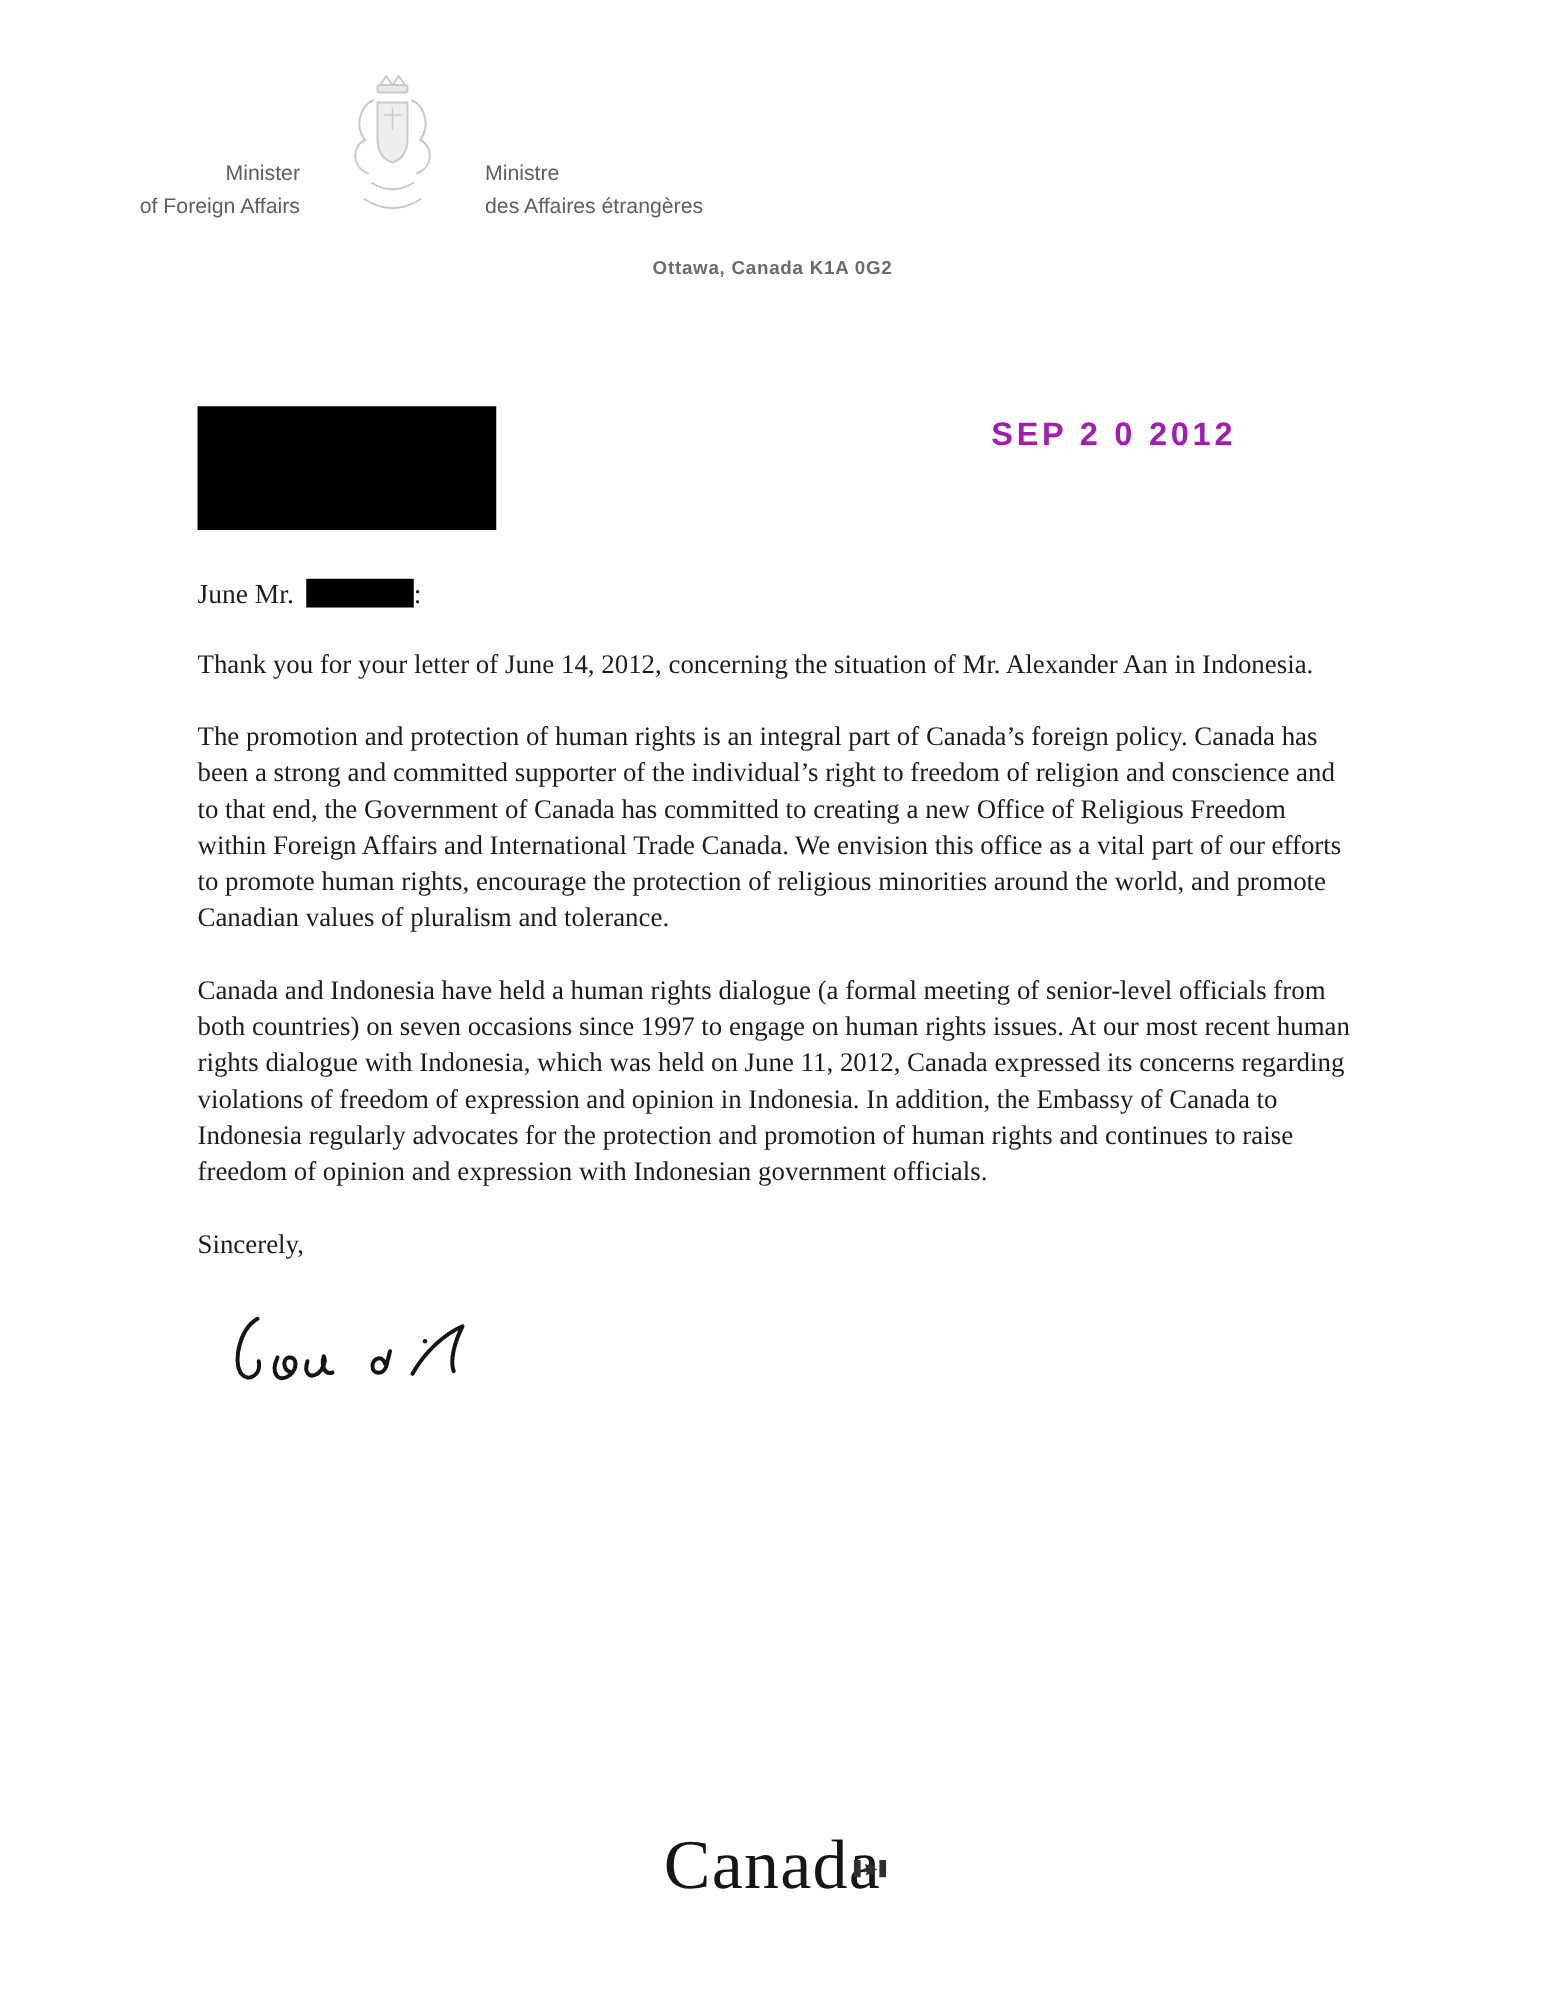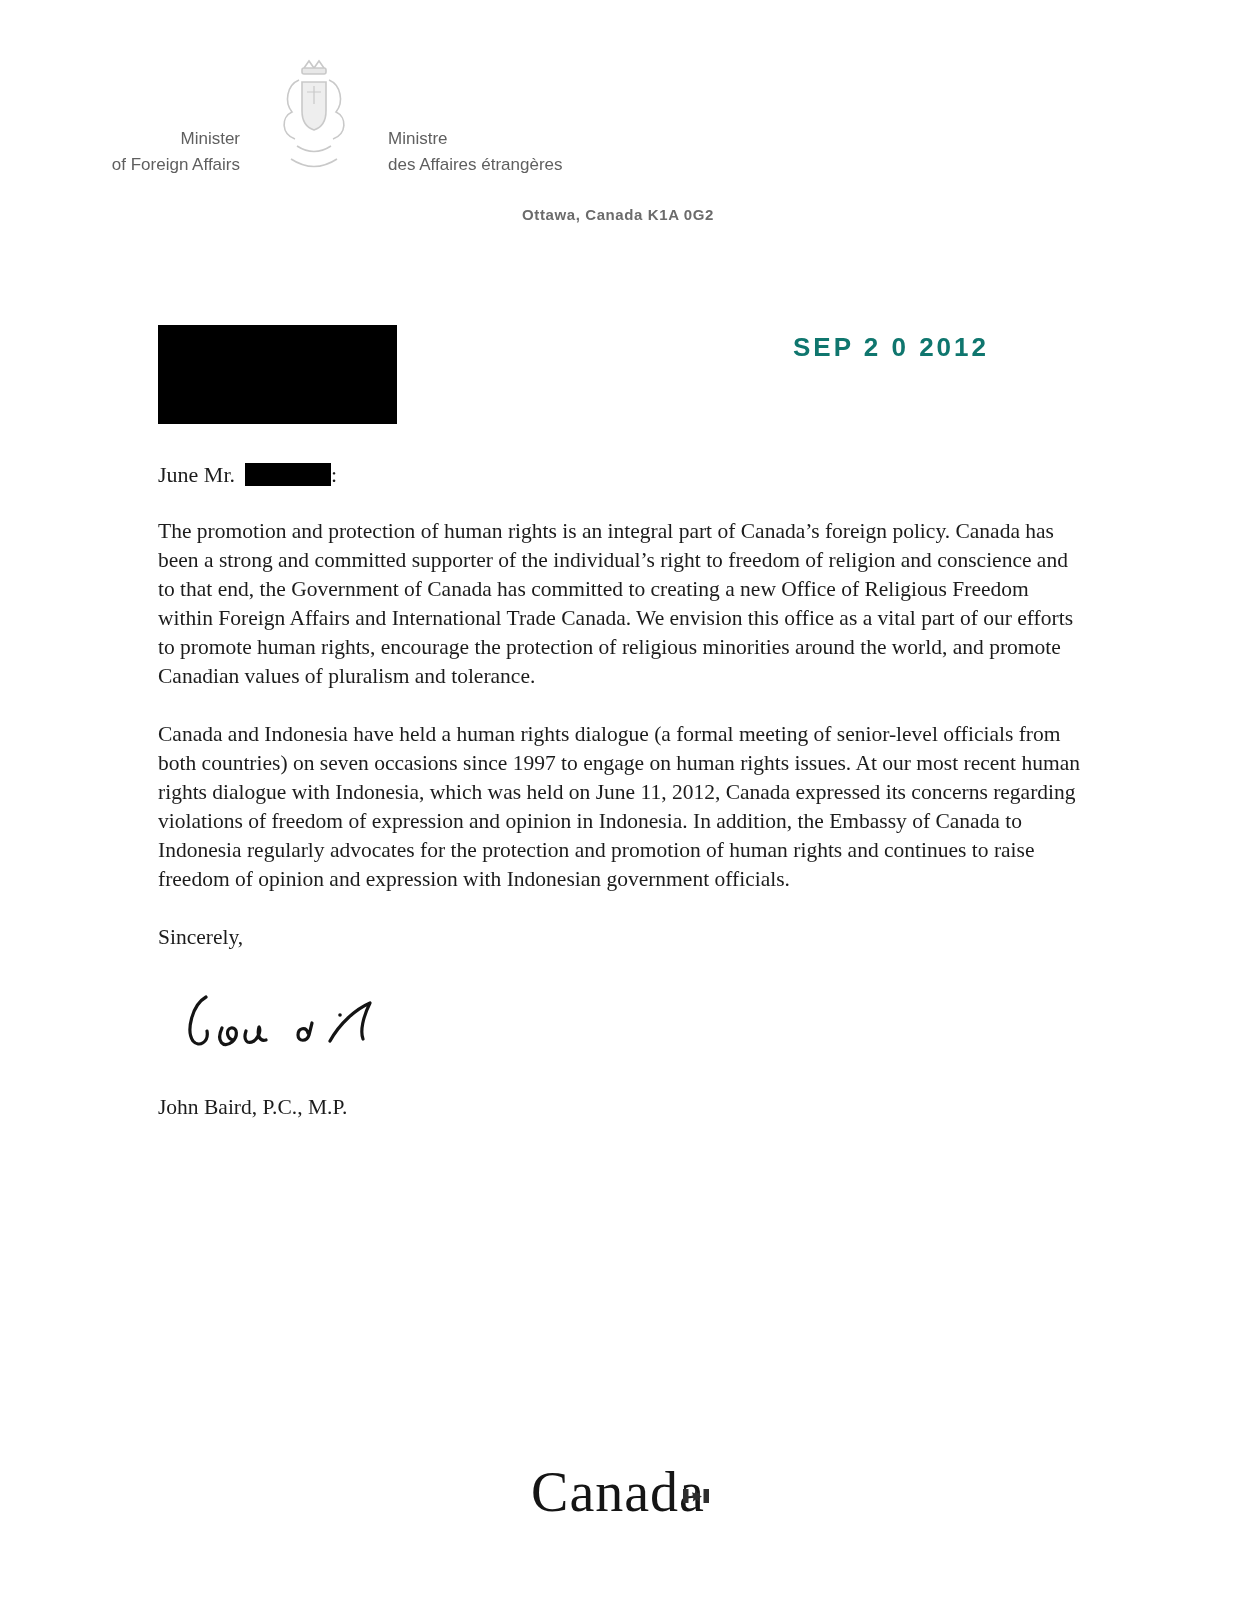--- a/index.html
+++ b/index.html
@@ -36,21 +36,21 @@
     color: #6b6b6b;
     font-weight: bold;
   }
 
   
   .redacted-address { position: absolute; left: 158px; top: 325px; width: 239px; height: 99px; background: #000000; }
   .date-stamp {
     position: absolute; left: 793px; top: 332px;
     font-family: "Liberation Sans", sans-serif;
     font-size: 26px; font-weight: 600;
-    letter-spacing: 3px; color: #0f766e;
+    letter-spacing: 3px; color: #a21caf;
   }
 
   
   .salutation { position: absolute; left: 158px; top: 462px; font-size: 22px; }
   .redacted-name {
     display: inline-block; width: 86px; height: 23px;
     background: #000000; vertical-align: -4px; margin-left: 10px;
   }
 
   
@@ -104,38 +104,38 @@
 
   <div class="redacted-address"></div>
 
   <div class="date-stamp">SEP 2 0 2012</div>
 
   <div class="salutation">
     <span>June Mr.</span><span class="redacted-name"></span><span>:</span>
   </div>
 
   <main class="letter-body">
+    <p>Thank you for your letter of June 14, 2012, concerning the situation of Mr. Alexander Aan in Indonesia.</p>
     <p>The promotion and protection of human rights is an integral part of Canada’s foreign policy. Canada has been a strong and committed supporter of the individual’s right to freedom of religion and conscience and to that end, the Government of Canada has committed to creating a new Office of Religious Freedom within Foreign Affairs and International Trade Canada. We envision this office as a vital part of our efforts to promote human rights, encourage the protection of religious minorities around the world, and promote Canadian values of pluralism and tolerance.</p>
     <p>Canada and Indonesia have held a human rights dialogue (a formal meeting of senior-level officials from both countries) on seven occasions since 1997 to engage on human rights issues. At our most recent human rights dialogue with Indonesia, which was held on June 11, 2012, Canada expressed its concerns regarding violations of freedom of expression and opinion in Indonesia. In addition, the Embassy of Canada to Indonesia regularly advocates for the protection and promotion of human rights and continues to raise freedom of opinion and expression with Indonesian government officials.</p>
     <p class="closing">Sincerely,</p>
 
     <div class="signature-block">
       <svg width="225" height="82" viewBox="0 0 225 82" xmlns="http://www.w3.org/2000/svg">
         <g stroke="#141414" stroke-width="3.2" fill="none" stroke-linecap="round" stroke-linejoin="round">
           <path d="M26 16 C 12 24, 6 50, 13 60 C 19 67, 29 61, 27 50"></path>
           <path d="M42 47 C 36 60, 43 68, 52 61 C 58 56, 58 46, 51 47 C 46 48, 46 57, 53 59"></path>
           <path d="M66 50 C 63 59, 67 64, 74 60 C 79 56, 81 49, 79 46 C 77 53, 79 61, 86 59"></path>
           <path d="M128 52 C 126 45, 118 47, 118 54 C 118 61, 127 61, 129 54 L 132 42"></path>
           <path d="M150 60 C 160 42, 176 28, 190 22 C 183 36, 180 50, 183 58"></path>
           <circle cx="160" cy="34" r="1.8" fill="#141414" stroke="none"></circle>
         </g>
       </svg>
     </div>
 
-    <div class="signer">John Baird, P.C., M.P.</div>
   </main>
 
   <footer class="wordmark">
     <span class="wordmark-inner">
       <span>Canada</span>
       <span class="wordmark-flag">
         <svg width="26" height="14" viewBox="0 0 26 14" xmlns="http://www.w3.org/2000/svg">
           <rect x="0" y="0" width="5.5" height="14" fill="#2e2e2e"></rect>
           <rect x="20.5" y="0" width="5.5" height="14" fill="#2e2e2e"></rect>
           <polygon fill="#2e2e2e" points="13,1 14.4,4.2 17,3.2 16.1,6.3 19,7.4 15.6,9.2 16.2,12.6 13,10.6 9.8,12.6 10.4,9.2 7,7.4 9.9,6.3 9,3.2 11.6,4.2"></polygon>

